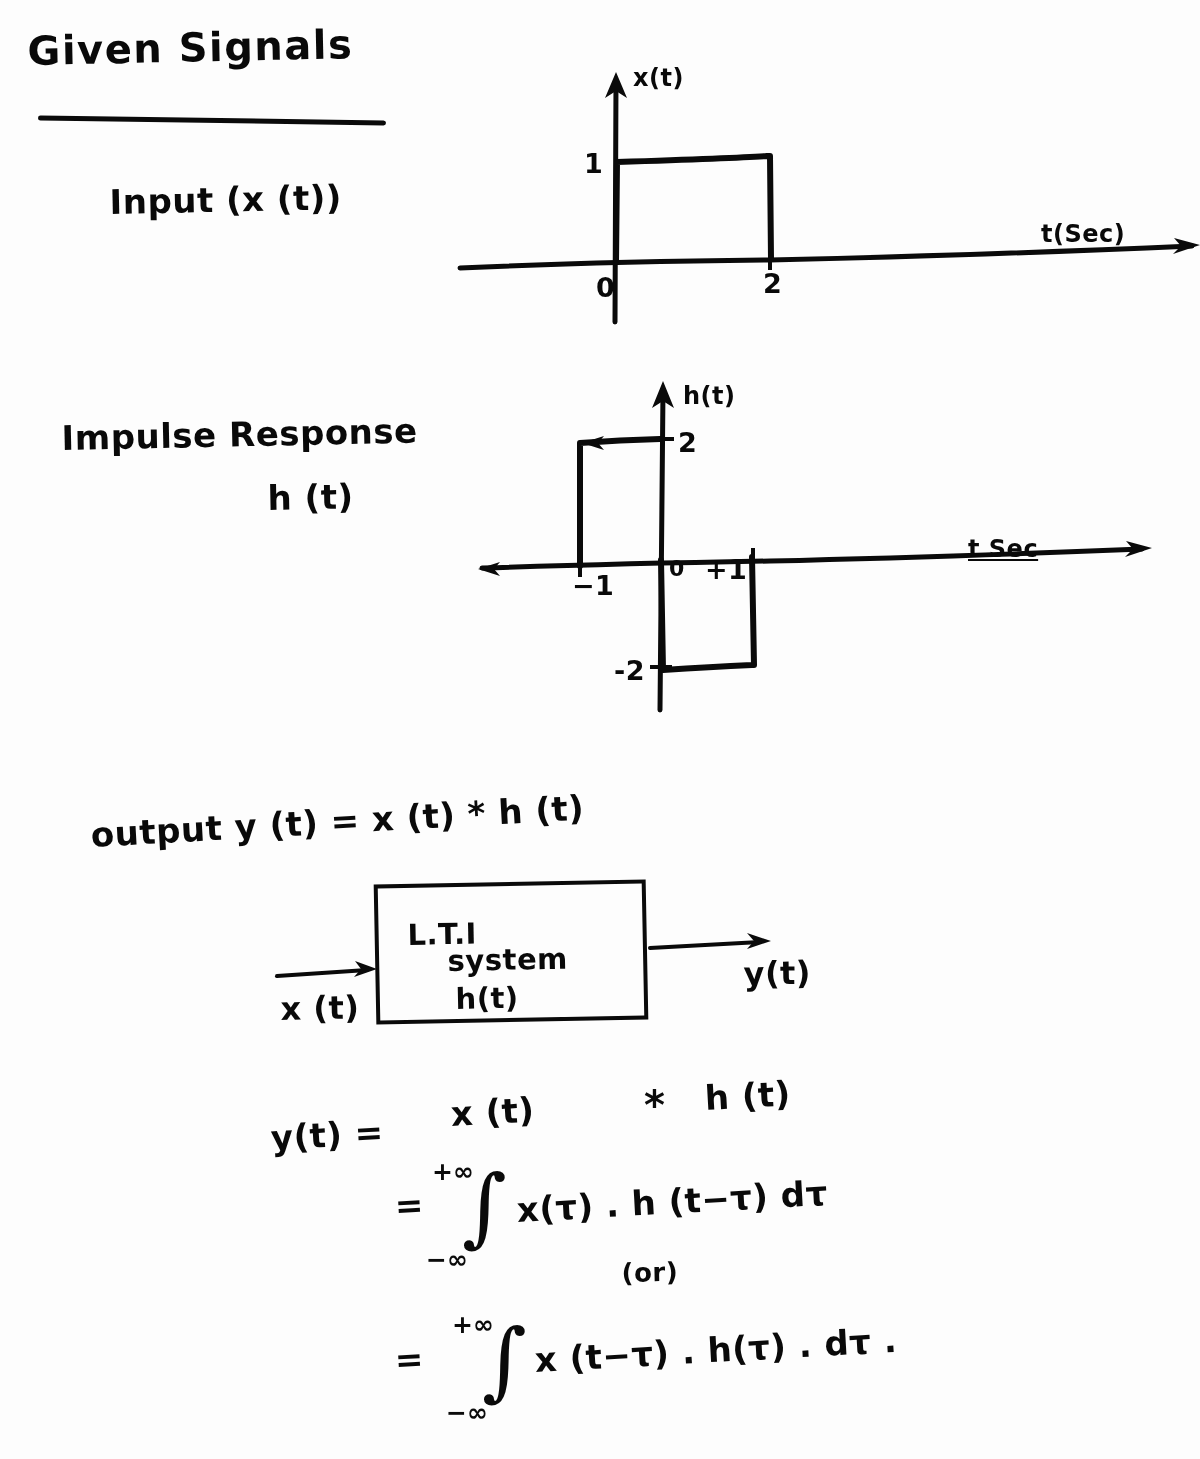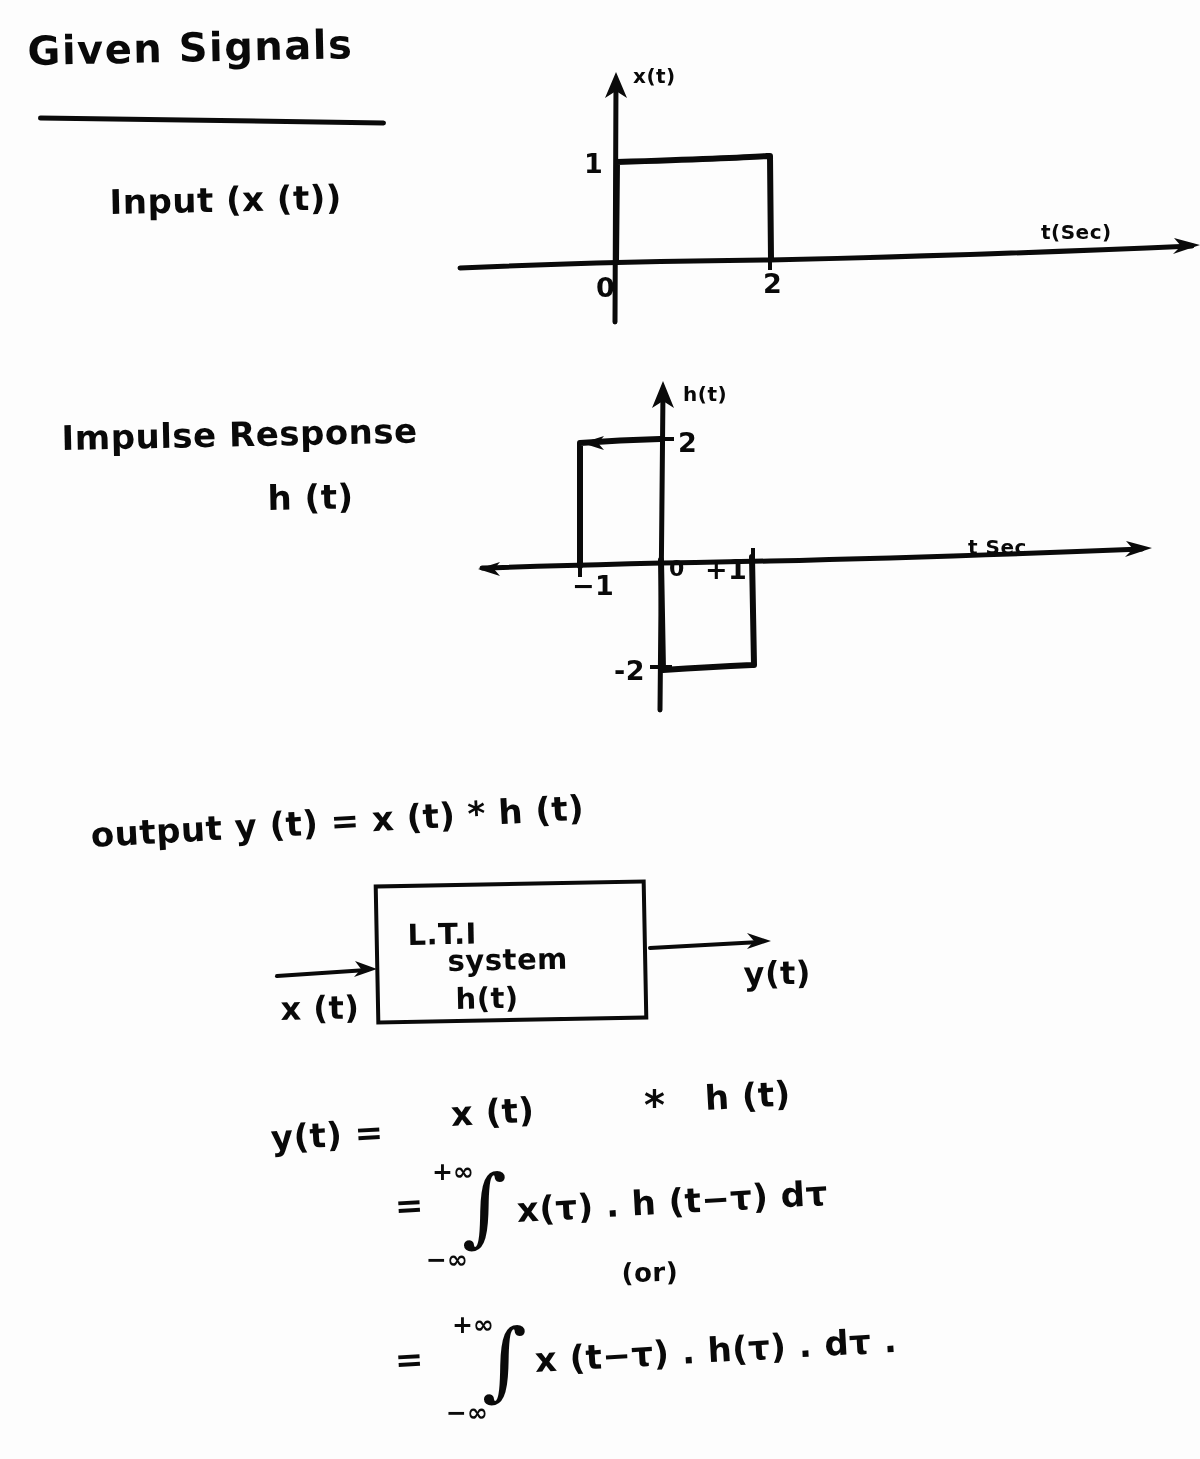--- a/index.html
+++ b/index.html
@@ -25,21 +25,21 @@
     font-weight: 600;
     white-space: nowrap;
     letter-spacing: 0.5px;
   }
   .hand.tilt3 { transform: rotate(-3.2deg); transform-origin: left bottom; }
   .hand.tilt1 { transform: rotate(-1.2deg); transform-origin: left bottom; }
 
   .h-title   { font-size: 40px; letter-spacing: 1.5px; }
   .h-sub     { font-size: 34px; }
   .h-label   { font-size: 32px; }
-  .h-axis    { font-size: 20px; }
+  .h-axis    { font-size: 24px; }
   .h-tick    { font-size: 27px; font-weight: 700; }
   .h-tick-sm { font-size: 22px; font-weight: 700; }
   .h-eq      { font-size: 34px; }
   .h-box     { font-size: 29px; }
   .h-small   { font-size: 26px; }
 
   
   .underline {
     position: absolute;
     height: 5px;
@@ -146,21 +146,21 @@
       <path d="M180 302 L202 302" stroke="#0a0a0a" stroke-width="4"></path>
     </svg>
   </div>
 
   <div class="hand h-axis" style="left:683px; top:382px;">h(t)</div>
   <div class="hand h-tick" style="left:678px; top:427px;">2</div>
   <div class="hand h-tick" style="left:614px; top:655px;">-2</div>
   <div class="hand h-tick" style="left:572px; top:570px;">−1</div>
   <div class="hand h-tick-sm" style="left:669px; top:556px;">0</div>
   <div class="hand h-tick" style="left:705px; top:554px;">+1</div>
-  <div class="hand h-axis" style="left:968px; top:535px;">t Sec</div>
+  <div class="hand h-axis" style="left:968px; top:535px;text-decoration:underline;">t Sec</div>
 
   <div class="hand h-eq tilt3" style="left:92px; top:815px;">output  y (t)  =   x (t)    *   h (t)</div>
 
   <div class="lti-box" style="left:375px; top:882px; width:272px; height:140px;"></div>
   <div class="hand h-box tilt1" style="left:408px; top:918px;">L.T.I</div>
   <div class="hand h-box tilt1" style="left:448px; top:944px;">system</div>
   <div class="hand h-box tilt1" style="left:456px; top:982px;">h(t)</div>
 
   <div class="plot" style="left:255px; top:900px;">
     <svg width="580" height="140" viewBox="0 0 580 140">

